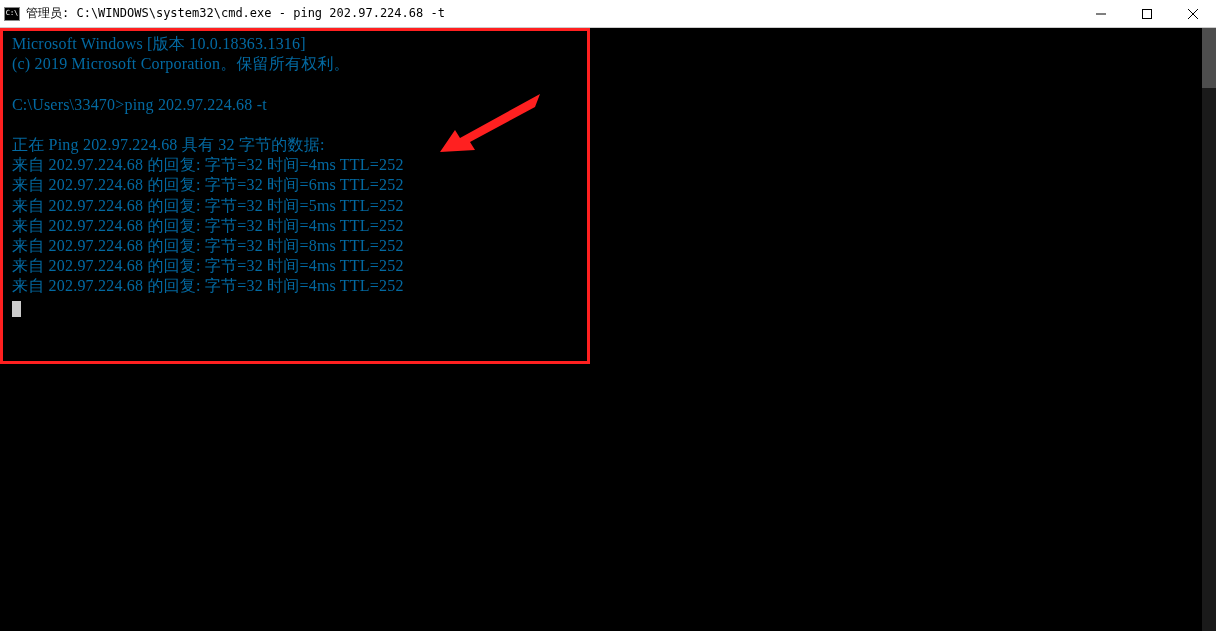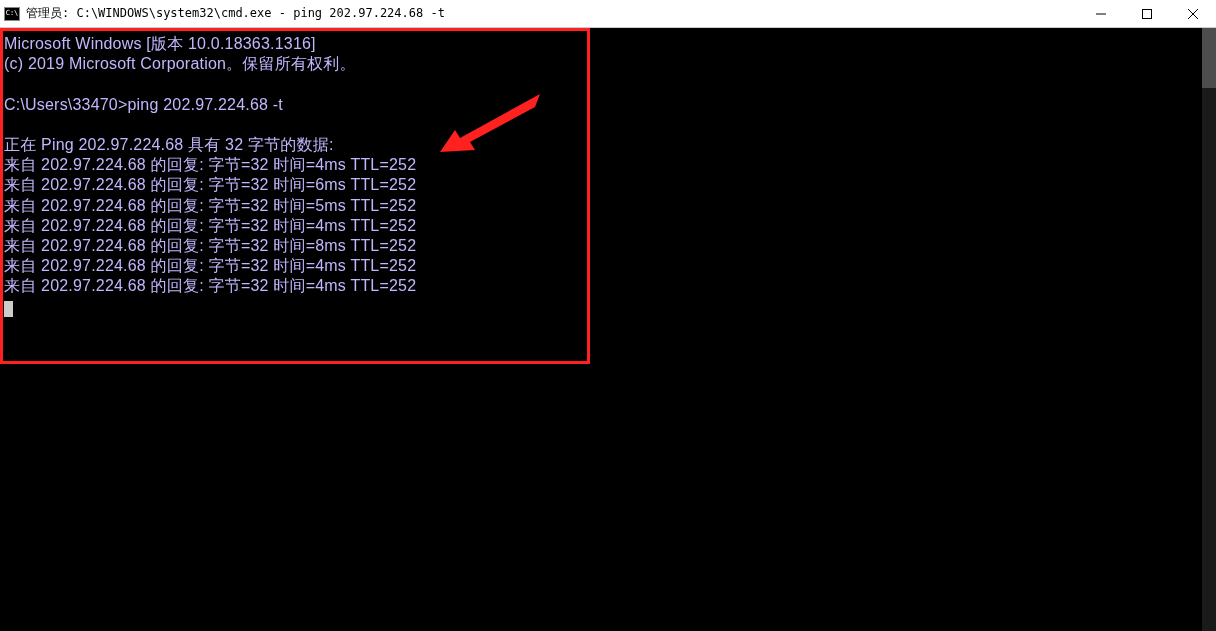--- a/index.html
+++ b/index.html
@@ -55,26 +55,26 @@
     }
     .console-wrap {
       position: relative;
       width: 100%;
       height: calc(100% - 28px);
       background: #000;
     }
     .console {
       position: absolute;
       top: 0; left: 0; right: 12px; bottom: 0;
-      padding: 6px 0 0 4px;
-      color: #c4b5fd;
+      padding: 6px 0 0 12px;
+      color: #0369a1;
       font-size: 16px;
       line-height: 20.2px;
       white-space: pre;
-      font-family: Liberation Sans, sans-serif;
+      font-family: Liberation Serif, serif;
       letter-spacing: 0.2px;
     }
     .cursor {
       display: inline-block;
       width: 9px;
       height: 16px;
       background: #ccc;
       vertical-align: bottom;
     }
     .scrollbar {

